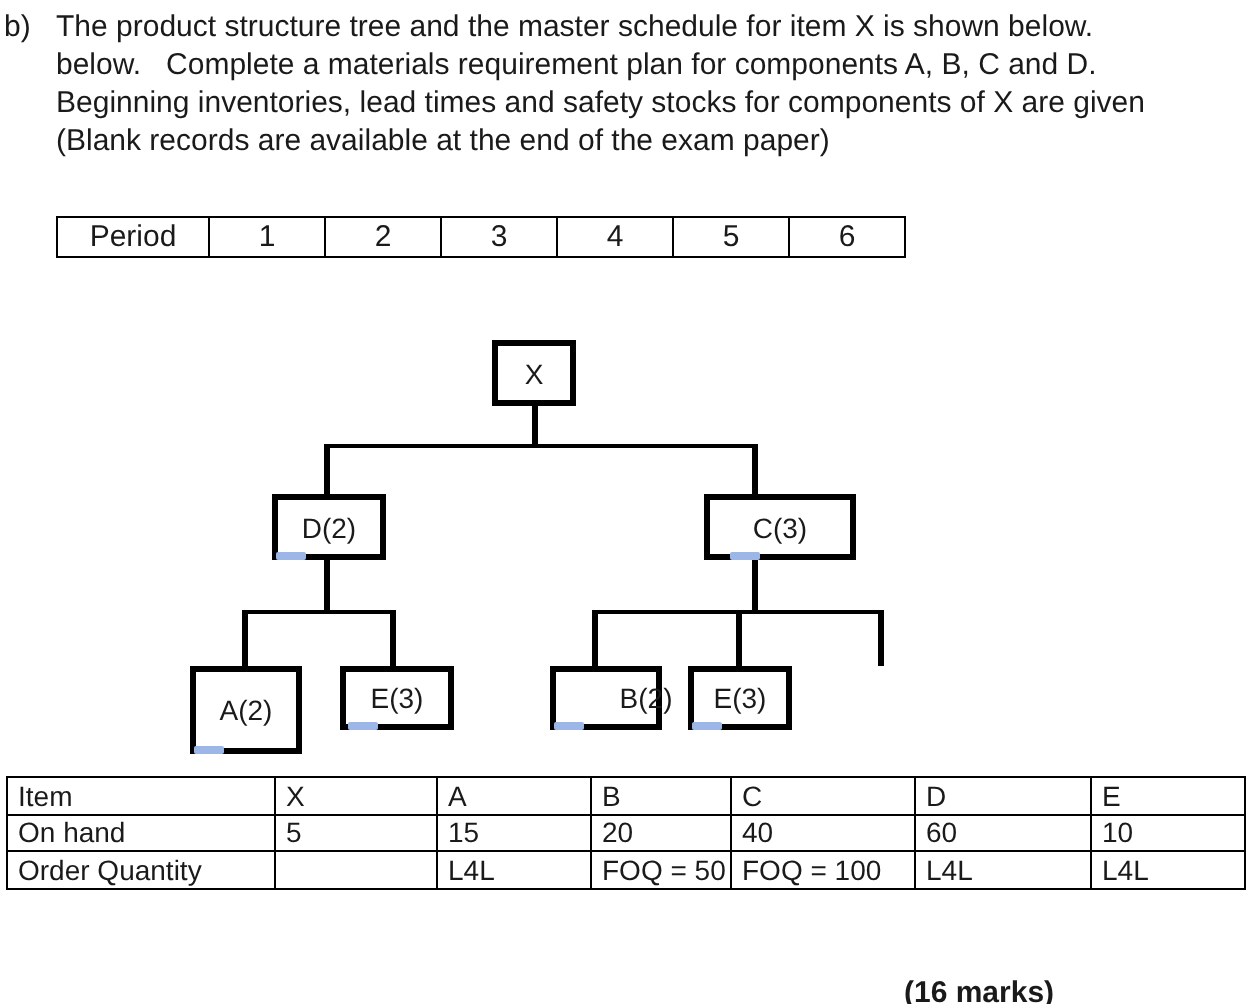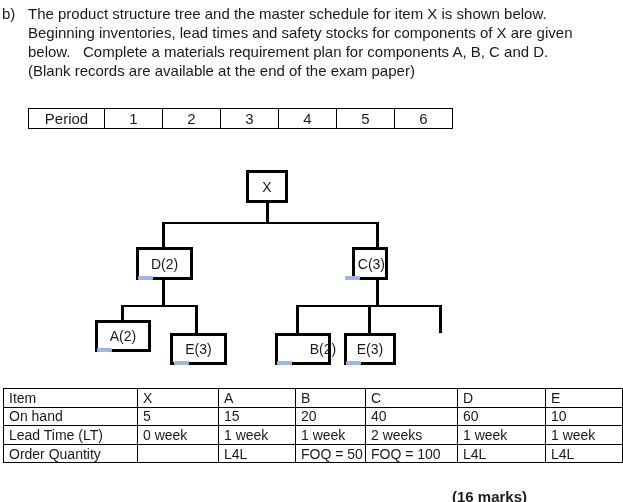--- a/index.html
+++ b/index.html
@@ -38,22 +38,22 @@
     position: absolute;
     left: 0; bottom: -3px;
     height: 4px; width: 15px;
     background: #9db6e8;
     border-radius: 1px;
   }
   .line { position: absolute; background: #000; }
 
   .n-x  { left: 246px; top: 170px; width: 42px; height: 33px; }
   .n-d2 { left: 136px; top: 247px; width: 57px; height: 33px; }
-  .n-c3 { left: 352px; top: 247px; width: 36px; height: 33px; justify-content: flex-end; }
-  .n-a2 { left: 95px;  top: 320px; width: 56px; height: 32px; text-align: center; }
+  .n-c3 { left: 352px; top: 247px; width: 76px; height: 33px; }
+  .n-a2 { left: 95px;  top: 333px; width: 56px; height: 44px; text-align: center; }
   .n-e3l{ left: 170px; top: 333px; width: 57px; height: 32px; }
   .n-b2 { left: 275px; top: 333px; width: 56px; height: 32px; padding-left: 40px; }
   .n-e3r{ left: 344px; top: 333px; width: 52px; height: 32px; }
   .n-a3 { left: 409px; top: 333px; width: 58px; height: 32px; }
 
   .l-xstub { left: 266px; top: 203px; width: 3px;  height: 21px; }
   .l-h1    { left: 162px; top: 222px; width: 217px; height: 2px; }
   .l-vd    { left: 162px; top: 222px; width: 3px;  height: 25px; }
   .l-vc    { left: 376px; top: 222px; width: 3px;  height: 25px; }
   .l-dstub { left: 162px; top: 280px; width: 3px;  height: 27px; }
@@ -76,22 +76,22 @@
     font-size: 15px; font-weight: bold; white-space: nowrap;
   }
 </style>
 </head>
 <body>
 
 <div class="question">
   <div class="q-label">b)</div>
   <div class="q-lines">
     <div class="q-line">The product structure tree and the master schedule for item X is shown below.</div>
+    <div class="q-line">below.   Complete a materials requirement plan for components A, B, C and D.</div>
     <div class="q-line">Beginning inventories, lead times and safety stocks for components of X are given</div>
-    <div class="q-line">below.   Complete a materials requirement plan for components A, B, C and D.</div>
     <div class="q-line">(Blank records are available at the end of the exam paper)</div>
   </div>
 </div>
 
 <table class="mps-table">
   <colgroup>
     <col style="width:76px">
       <col style="width:58px">
       <col style="width:58px">
     <col style="width:58px">
@@ -179,29 +179,20 @@
   <tr>
     <td>On hand</td>
     <td>5</td>
     <td>15</td>
     <td>20</td>
     <td>40</td>
     <td>60</td>
     <td>10</td>
   </tr>
   <tr>
-    <td>Lead Time (LT)</td>
-    <td>0 week</td>
-    <td>1 week</td>
-    <td>1 week</td>
-    <td>2 weeks</td>
-    <td>1 week</td>
-    <td>1 week</td>
-  </tr>
-  <tr>
     <td>Order Quantity</td>
     <td></td>
     <td>L4L</td>
     <td>FOQ = 50</td>
     <td>FOQ = 100</td>
     <td>L4L</td>
     <td>L4L</td>
   </tr>
 </tbody>
   </table>

